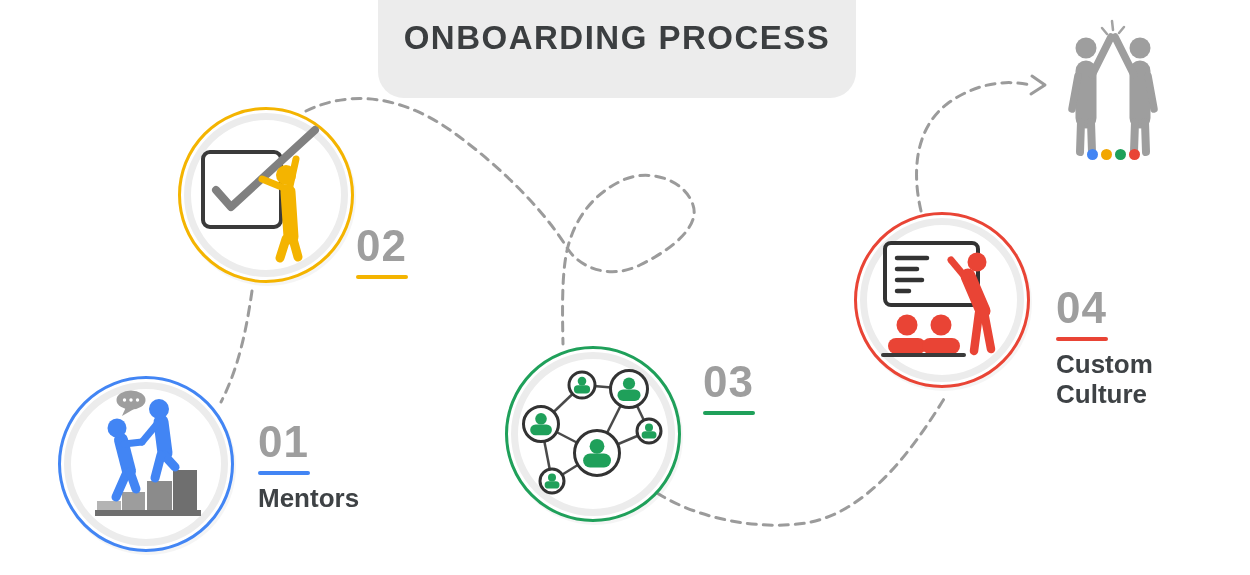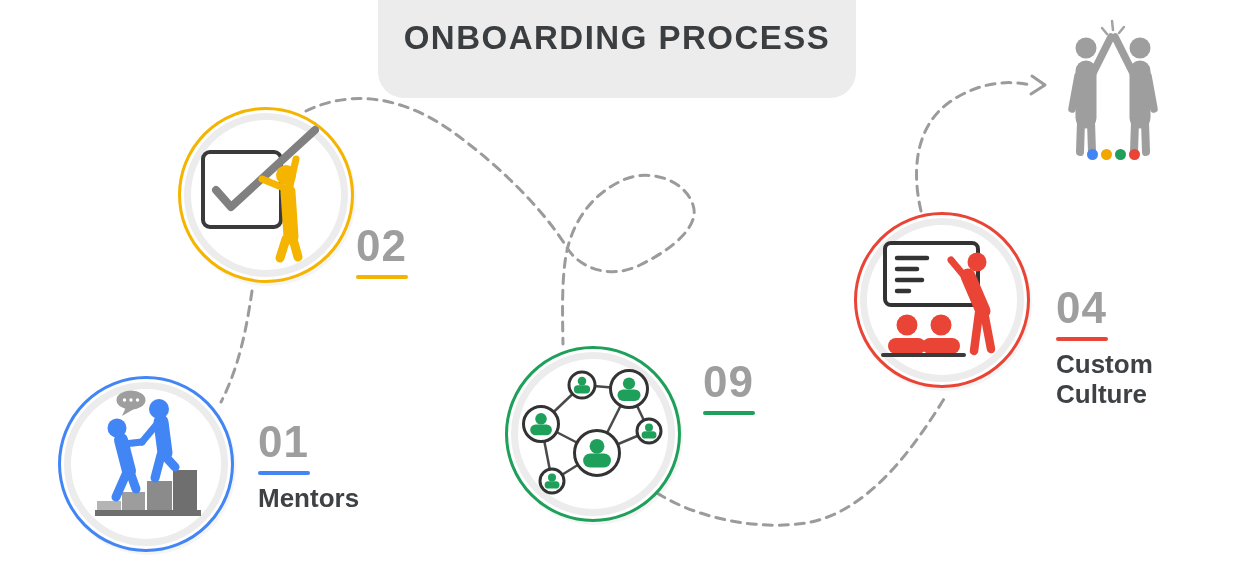--- a/index.html
+++ b/index.html
@@ -138,21 +138,21 @@
         <circle cx="144" cy="81.4" r="4"></circle>
           <rect x="136.6" y="85.2" width="14.9" height="7.4" rx="3.7"></rect>
         <circle cx="92" cy="100.3" r="7.4"></circle>
           <rect x="78.1" y="107.5" width="27.9" height="14" rx="7"></rect>
         <circle cx="47" cy="131.4" r="4"></circle>
           <rect x="39.6" y="135.2" width="14.9" height="7.4" rx="3.7"></rect>
       </g>
     </svg>
   </div>
   <div class="caption" style="left: 703px; top: 360px; --accent: #1fa05a;">
-    <div class="num">09</div>
+    <div class="num">03</div>
     <div class="rule"></div>
   </div>
 
   <div class="badge" style="left: 854px; top: 212px; --accent: #e94435;">
     <svg viewBox="0 0 176 176">
       <rect x="31" y="31" width="93" height="62" rx="6" fill="#fff" stroke="#333" stroke-width="4"></rect>
       <g stroke="#333" stroke-width="4.5" stroke-linecap="round">
         <path d="M43,46 h30"></path>
           <path d="M43,57 h20"></path>
           <path d="M43,68 h25"></path>

